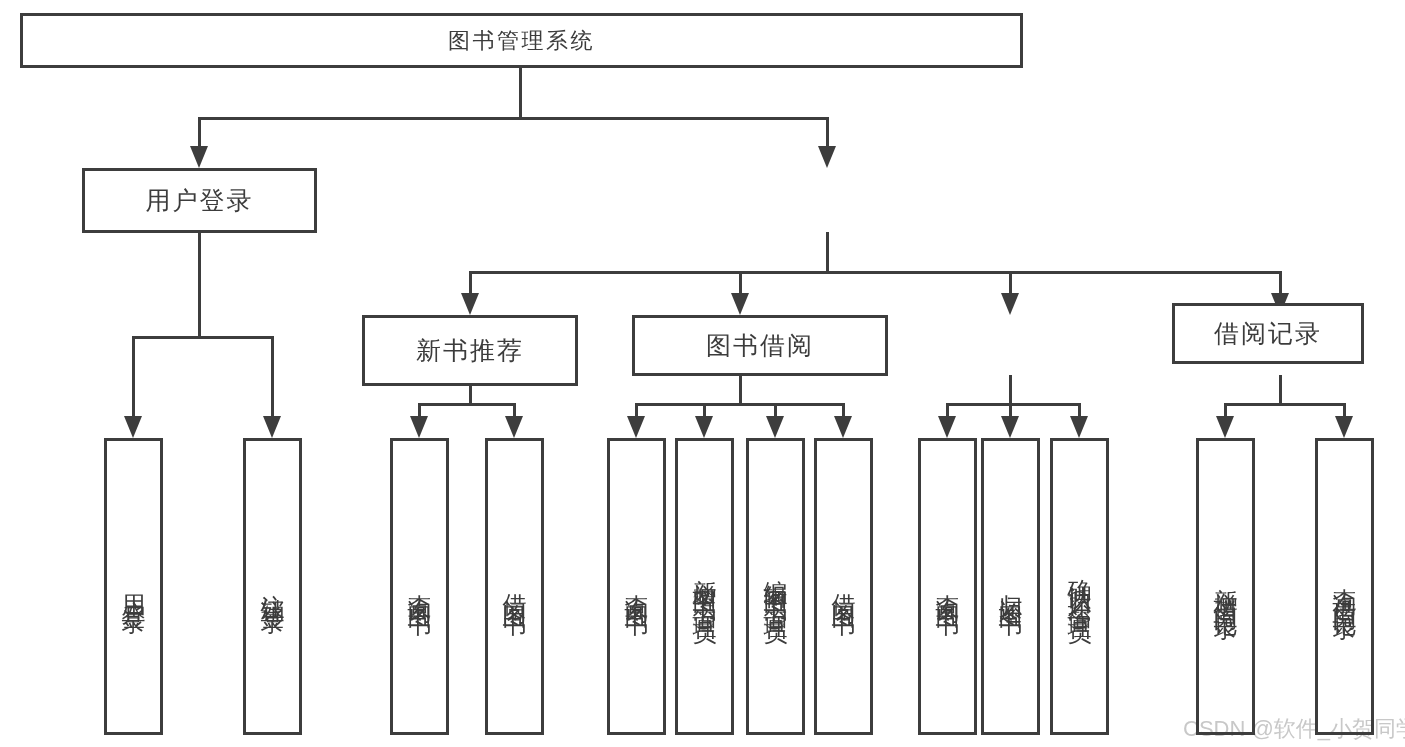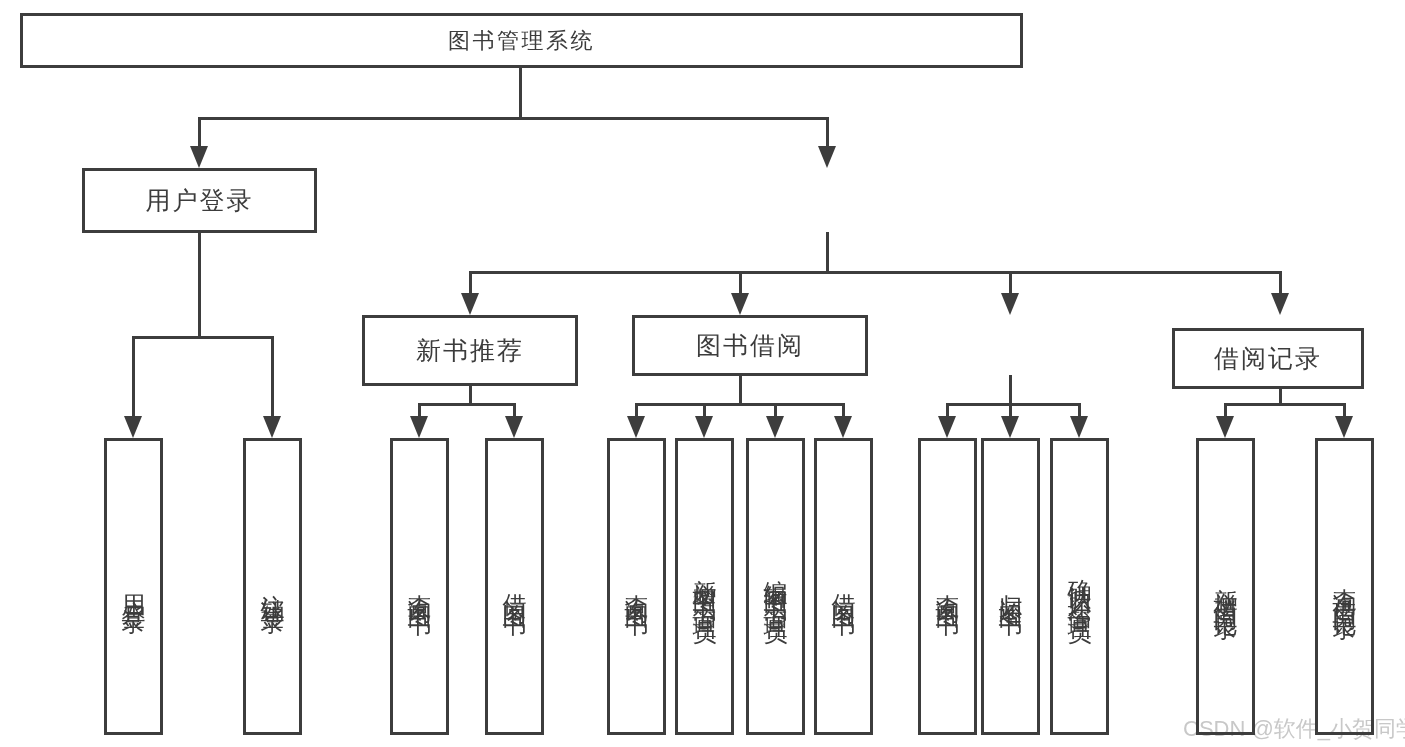--- a/index.html
+++ b/index.html
@@ -130,24 +130,24 @@
     <span class="hlabel root-label">图书管理系统</span>
   </div>
 
   <div class="box" style="left:82px;top:168px;width:235px;height:65px">
     <span class="hlabel">用户登录</span>
   </div>
 
   <div class="box" style="left:362px;top:315px;width:216px;height:71px">
     <span class="hlabel">新书推荐</span>
   </div>
-  <div class="box" style="left:632px;top:315px;width:236px;height:61px">
+  <div class="box" style="left:632px;top:315px;width:256px;height:61px">
     <span class="hlabel">图书借阅</span>
   </div>
-  <div class="box" style="left:1172px;top:328px;width:192px;height:61px">
+  <div class="box" style="left:1172px;top:303px;width:192px;height:61px">
     <span class="hlabel">借阅记录</span>
   </div>
 
   <div class="box leaf" style="left:104px">
     <span class="vlabel">用户登录</span>
   </div>
   <div class="box leaf" style="left:243px">
     <span class="vlabel">注销登录</span>
   </div>
   <div class="box leaf" style="left:390px">

